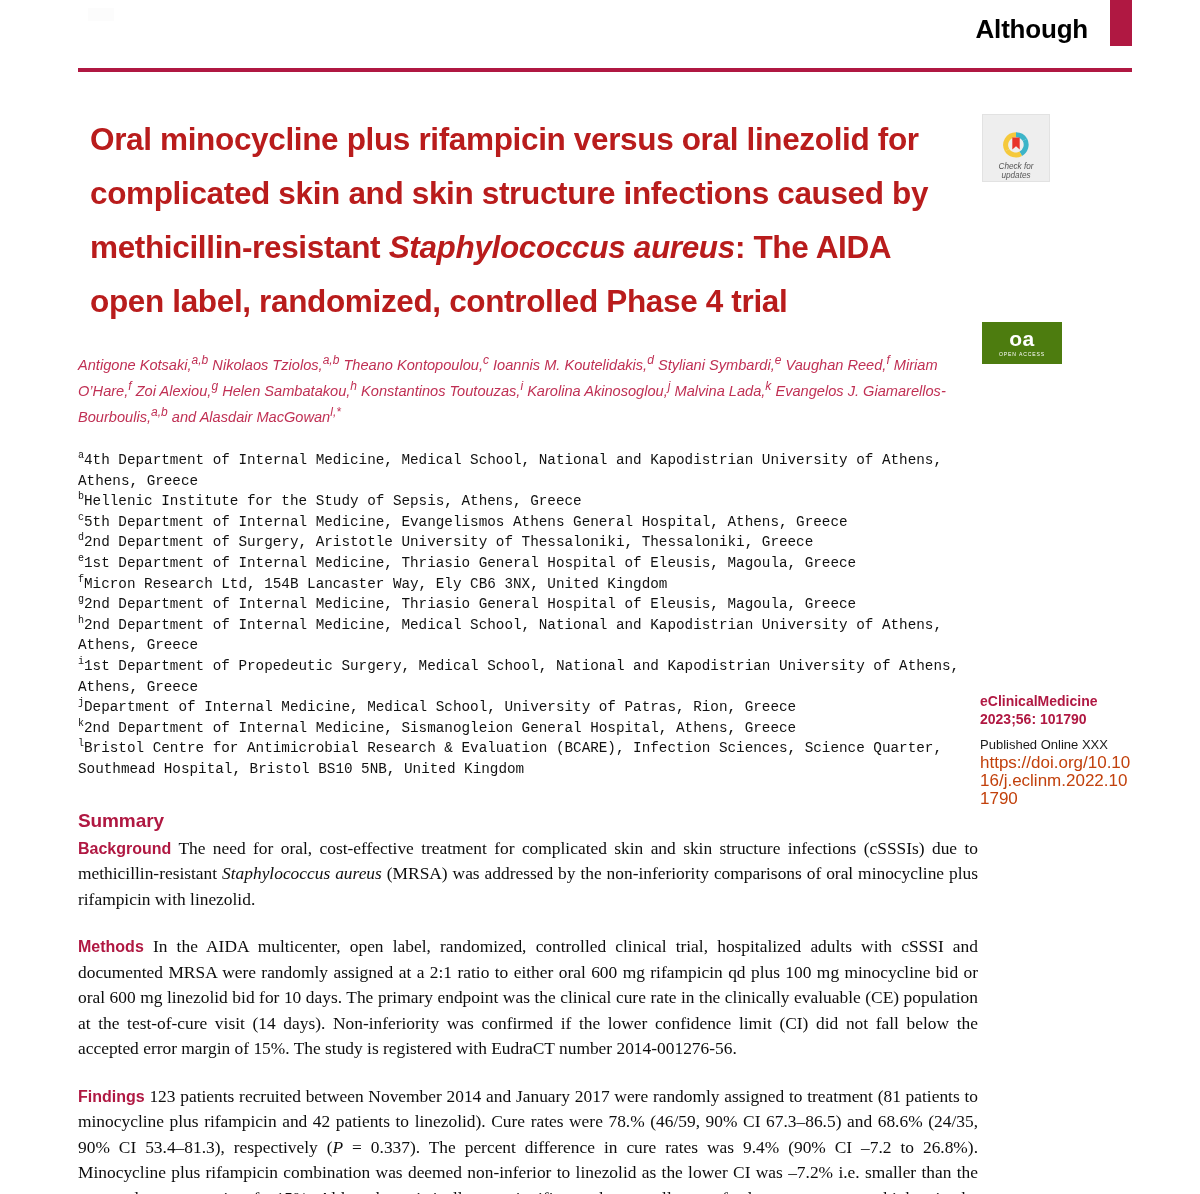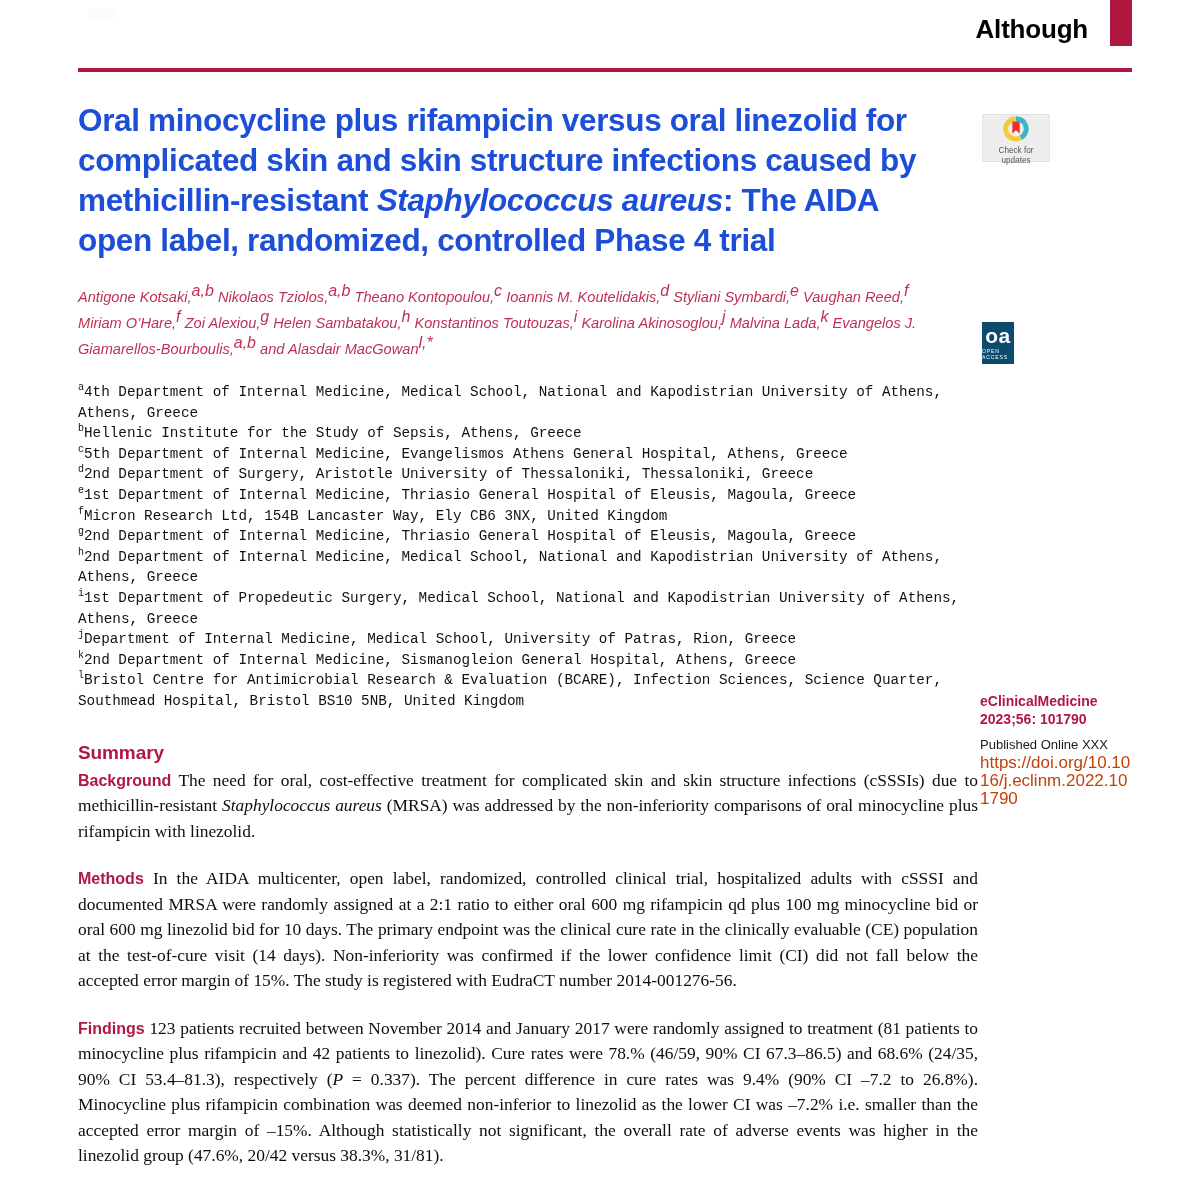--- a/index.html
+++ b/index.html
@@ -62,39 +62,39 @@
     position: absolute;
     left: 78px;
     top: 100px;
     width: 900px;
   }
 
   .paper-title {
     font-family: "Liberation Sans", sans-serif;
     font-size: 31.5px;
     font-weight: 600;
-    line-height: 40px;
+    line-height: 54px;
     letter-spacing: -0.35px;
-    color: #1d4ed8;
-    margin: 0;
+    color: #b91c1c;
+    margin: 12px;
     width: 860px;
   }
   .paper-title i { font-style: italic; }
 
   .authors {
     margin-top: 24px;
     font-family: "Liberation Sans", sans-serif;
     font-style: italic;
     font-size: 14.6px;
     line-height: 26px;
     color: #c03054;
     width: 872px;
   }
   .authors sup {
-    font-size: 16px;
+    font-size: 12px;
     font-style: italic;
     vertical-align: super;
     line-height: 0;
   }
 
   .affiliations {
     margin-top: 20px;
     font-family: Liberation Mono, monospace;
     font-size: 14.3px;
     line-height: 20.6px;
@@ -132,51 +132,52 @@
     font-weight: bold;
     font-size: 16px;
     color: #b01842;
   }
   .abs-block i { font-style: italic; }
   .crossmark {
     position: absolute;
     left: 982px;
     top: 114px;
     width: 68px;
-    height: 48px;
+    height: 68px;
     background: #eeeeee;
     border: 1px solid #e2e2e2;
     box-sizing: border-box;
     display: flex;
     flex-direction: column;
     align-items: center;
-    justify-content: center;
+    justify-content: flex-end;
     padding-top: 4px;
+    font-style: italic;
   }
   .crossmark-logo {
     width: 30px;
     height: 30px;
     position: relative;
   }
   .crossmark-caption {
     margin-top: 2px;
     font-family: "Liberation Sans", sans-serif;
     font-size: 8.2px;
     line-height: 9.6px;
     color: #555;
     text-align: center;
   }
 
   .oa-badge {
     position: absolute;
     left: 982px;
     top: 322px;
-    width: 32px;
+    width: 80px;
     height: 42px;
-    background: #0c4a6e;
+    background: #4d7c0f;
     display: flex;
     flex-direction: column;
     align-items: center;
     justify-content: center;
     color: #fff;
   }
   .oa-main {
     font-family: "Liberation Sans", sans-serif;
     font-weight: bold;
     font-size: 21px;

